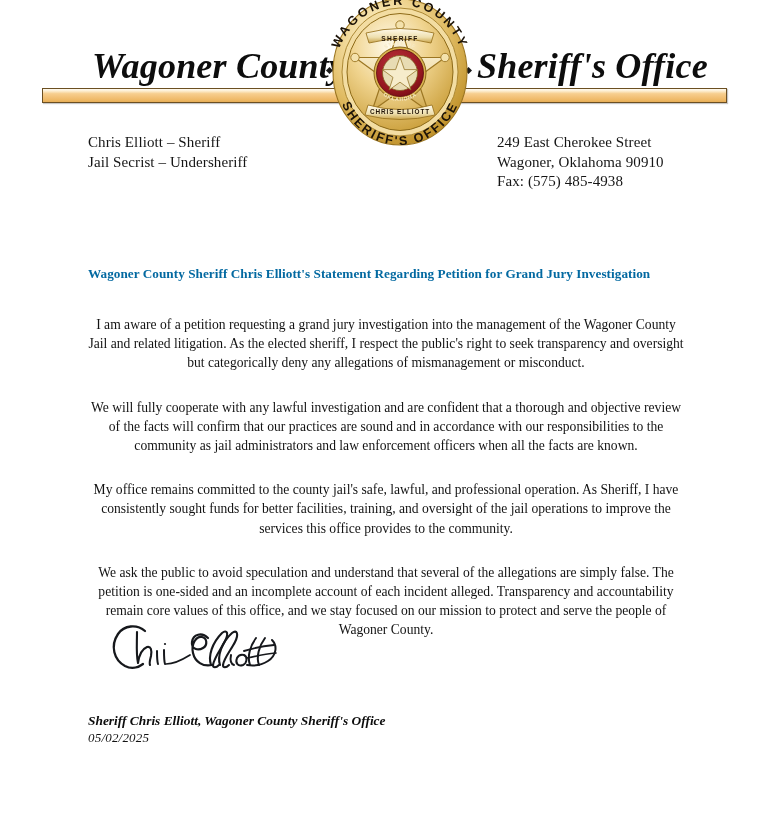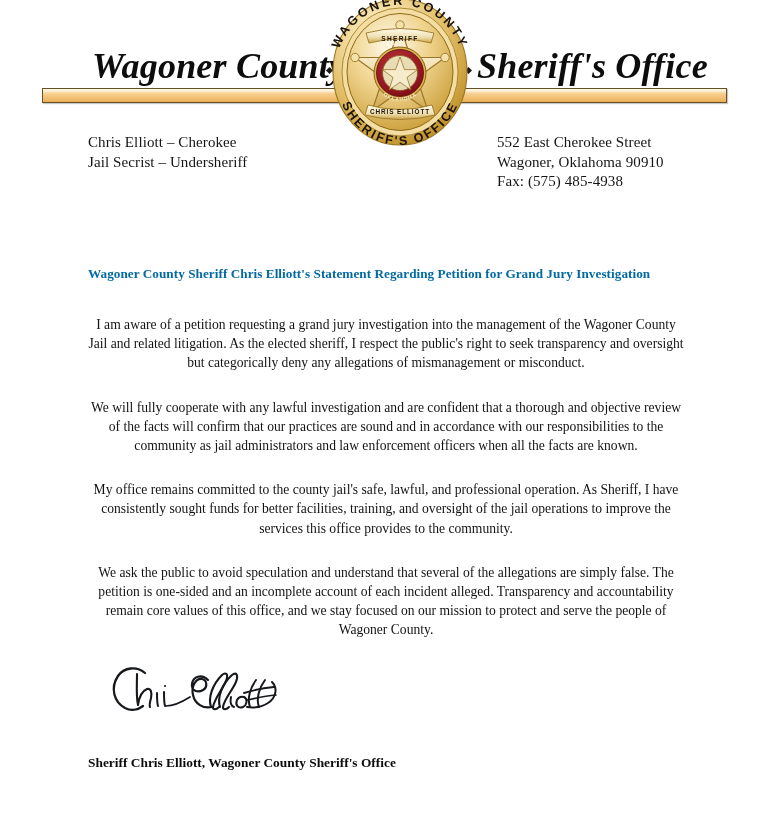--- a/index.html
+++ b/index.html
@@ -122,22 +122,23 @@
     margin: 0 0 25px 0;
     text-align: center;
     color: #131313;
   }
   .para:last-of-type { margin-bottom: 10px; }
 
   
   .sign-block {
     position: absolute;
     left: 88px;
-    top: 664px;
+    top: 622px;
     width: 520px;
+    font-style: italic;
   }
   .signature-img {
     width: 230px;
     height: 62px;
     display: block;
     margin-left: 16px;
   }
   .signature-img svg { width: 100%; height: 100%; display: block; }
 
   .sign-name {
@@ -246,26 +247,26 @@
       </text>
 
       <g>
         <path d="M 50 108 q 32 9 64 0 l 3 10 q -35 9 -70 0 z" fill="url(#gRibbon)" stroke="#9c7622" stroke-width="0.9"></path>
         <text x="82" y="117" text-anchor="middle" font-family="Liberation Sans, sans-serif" font-size="6.4" font-weight="bold" letter-spacing="0.9" fill="#241607">CHRIS ELLIOTT</text>
       </g>
     </svg>
   </div>
 
   <div class="contact contact-left">
-    <div>Chris Elliott – Cherokee</div>
+    <div>Chris Elliott – Sheriff</div>
     <div>Jail Secrist – Undersheriff</div>
   </div>
 
   <div class="contact contact-right">
-    <div>552 East Cherokee Street</div>
+    <div>249 East Cherokee Street</div>
     <div>Wagoner, Oklahoma 90910</div>
     <div>Fax: (575) 485-4938</div>
   </div>
 </div>
 
 <div class="doc-body">
   <p class="doc-title">Wagoner County Sheriff Chris Elliott's Statement Regarding Petition for Grand Jury Investigation</p>
   <p class="para">I am aware of a petition requesting a grand jury investigation into the management of the Wagoner County Jail and related litigation. As the elected sheriff, I respect the public's right to seek transparency and oversight but categorically deny any allegations of mismanagement or misconduct.</p>
   <p class="para">We will fully cooperate with any lawful investigation and are confident that a thorough and objective review of the facts will confirm that our practices are sound and in accordance with our responsibilities to the community as jail administrators and law enforcement officers when all the facts are known.</p>
   <p class="para">My office remains committed to the county jail's safe, lawful, and professional operation. As Sheriff, I have consistently sought funds for better facilities, training, and oversight of the jail operations to improve the services this office provides to the community.</p>
@@ -302,13 +303,14 @@
 
         <path d="M140 29 C 150 26, 160 24, 170 23" stroke-width="1.9"></path>
         <path d="M143 36 C 152 34, 162 32, 172 31" stroke-width="1.7"></path>
 
         <path d="M168 18 C 174 24, 172 34, 164 39 C 158 43, 150 44, 143 43" stroke-width="2"></path>
       </g>
     </svg>
   </div>
 
   <div class="sign-name">Sheriff Chris Elliott, Wagoner County Sheriff's Office</div>
+  <div class="sign-date">05/02/2025</div>
 </div>
 
 </body></html>

